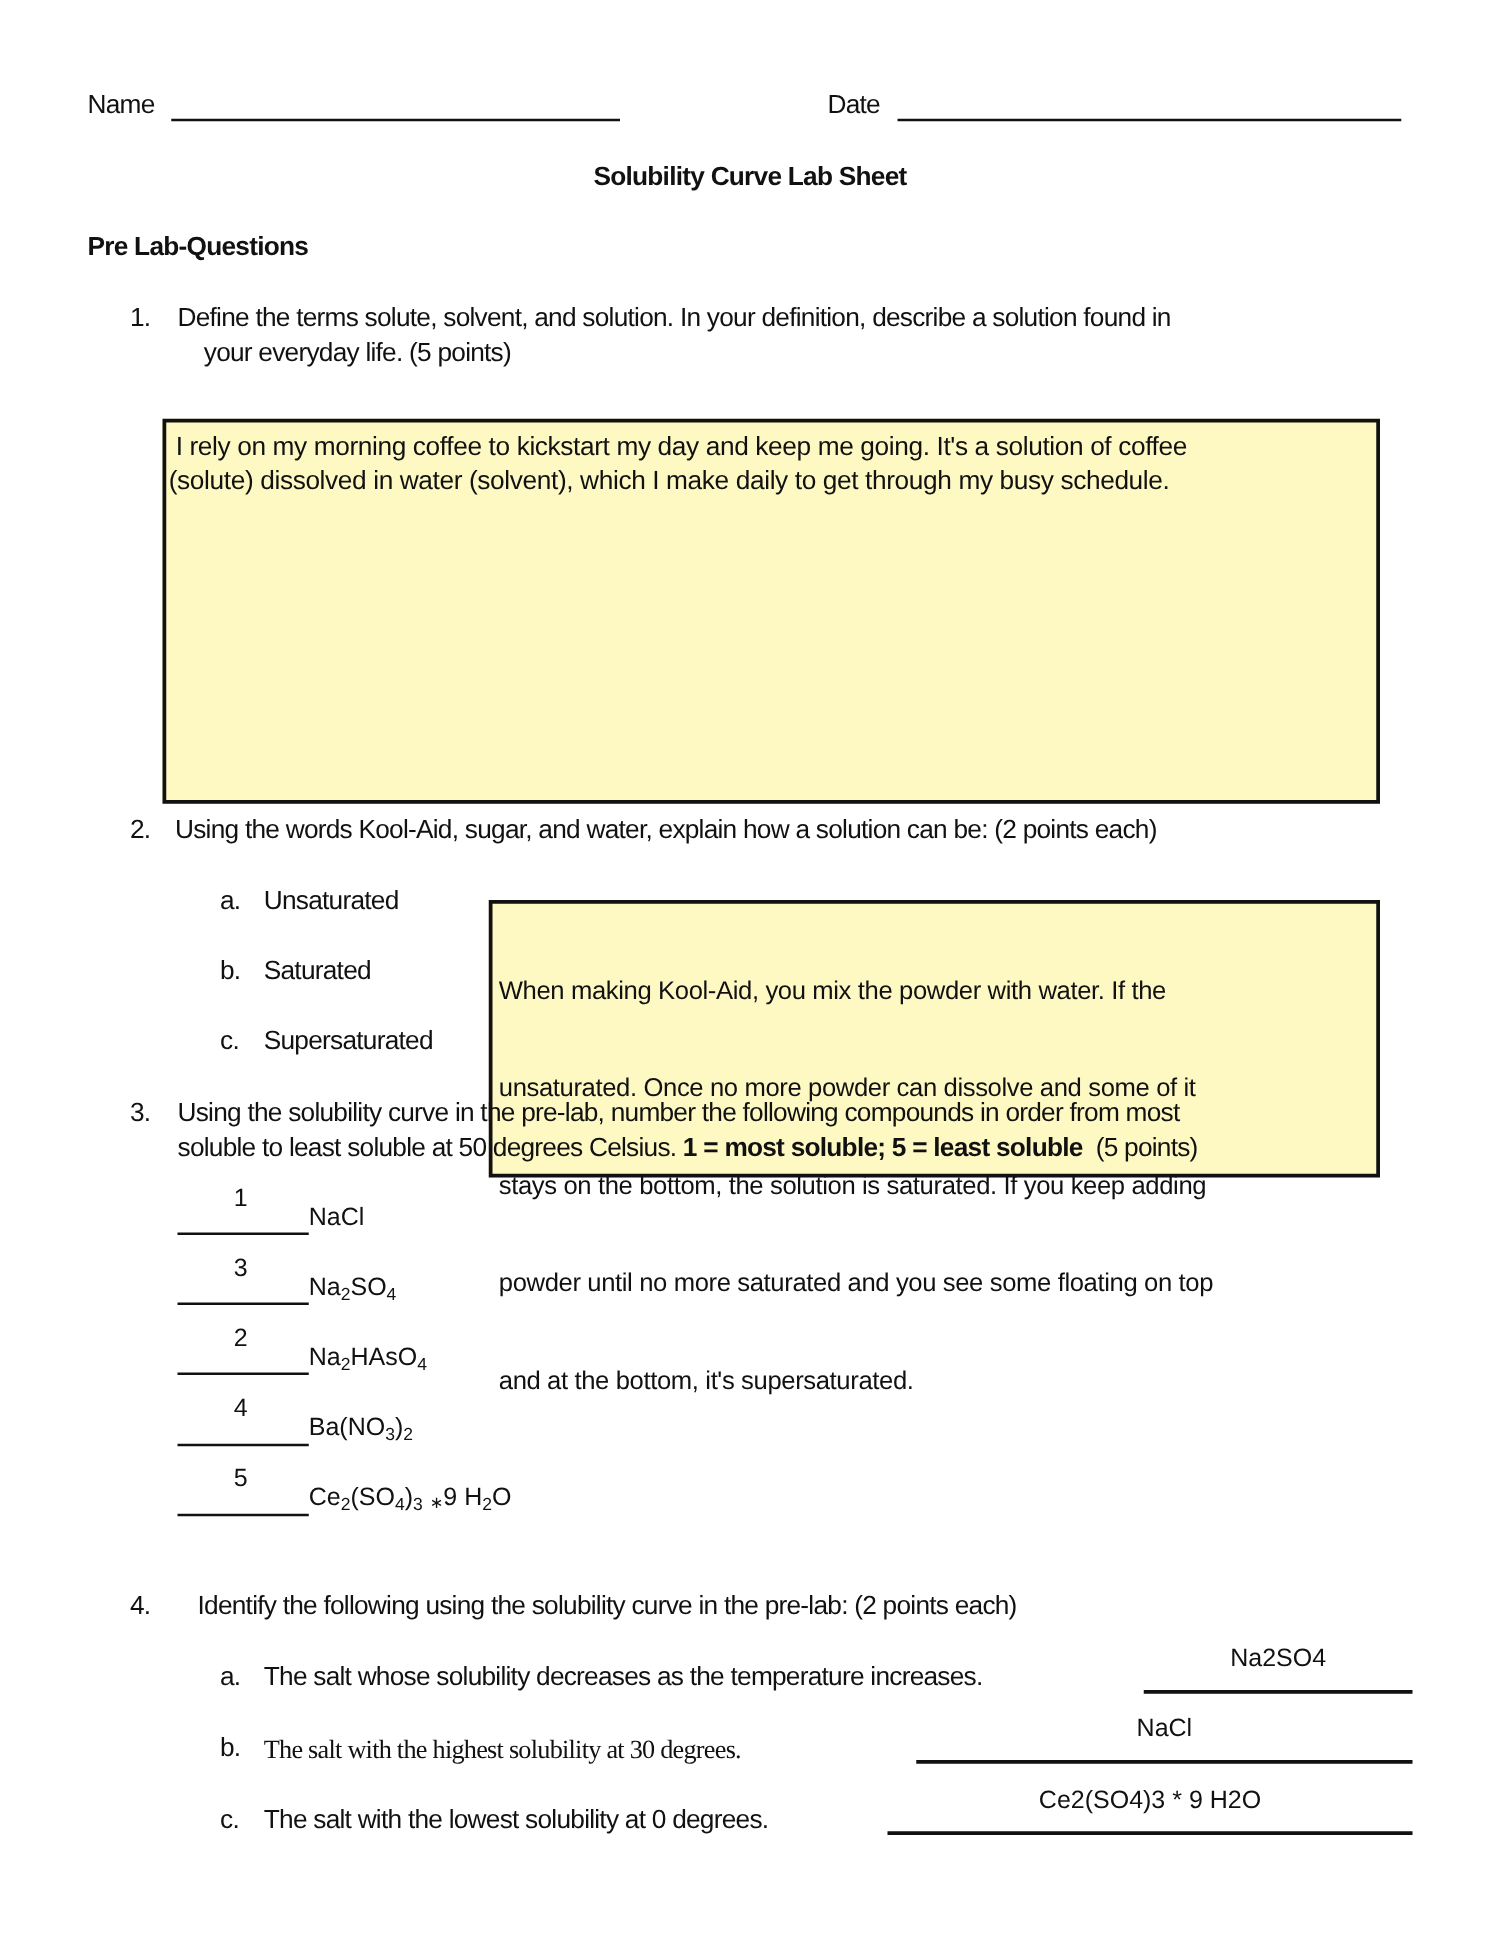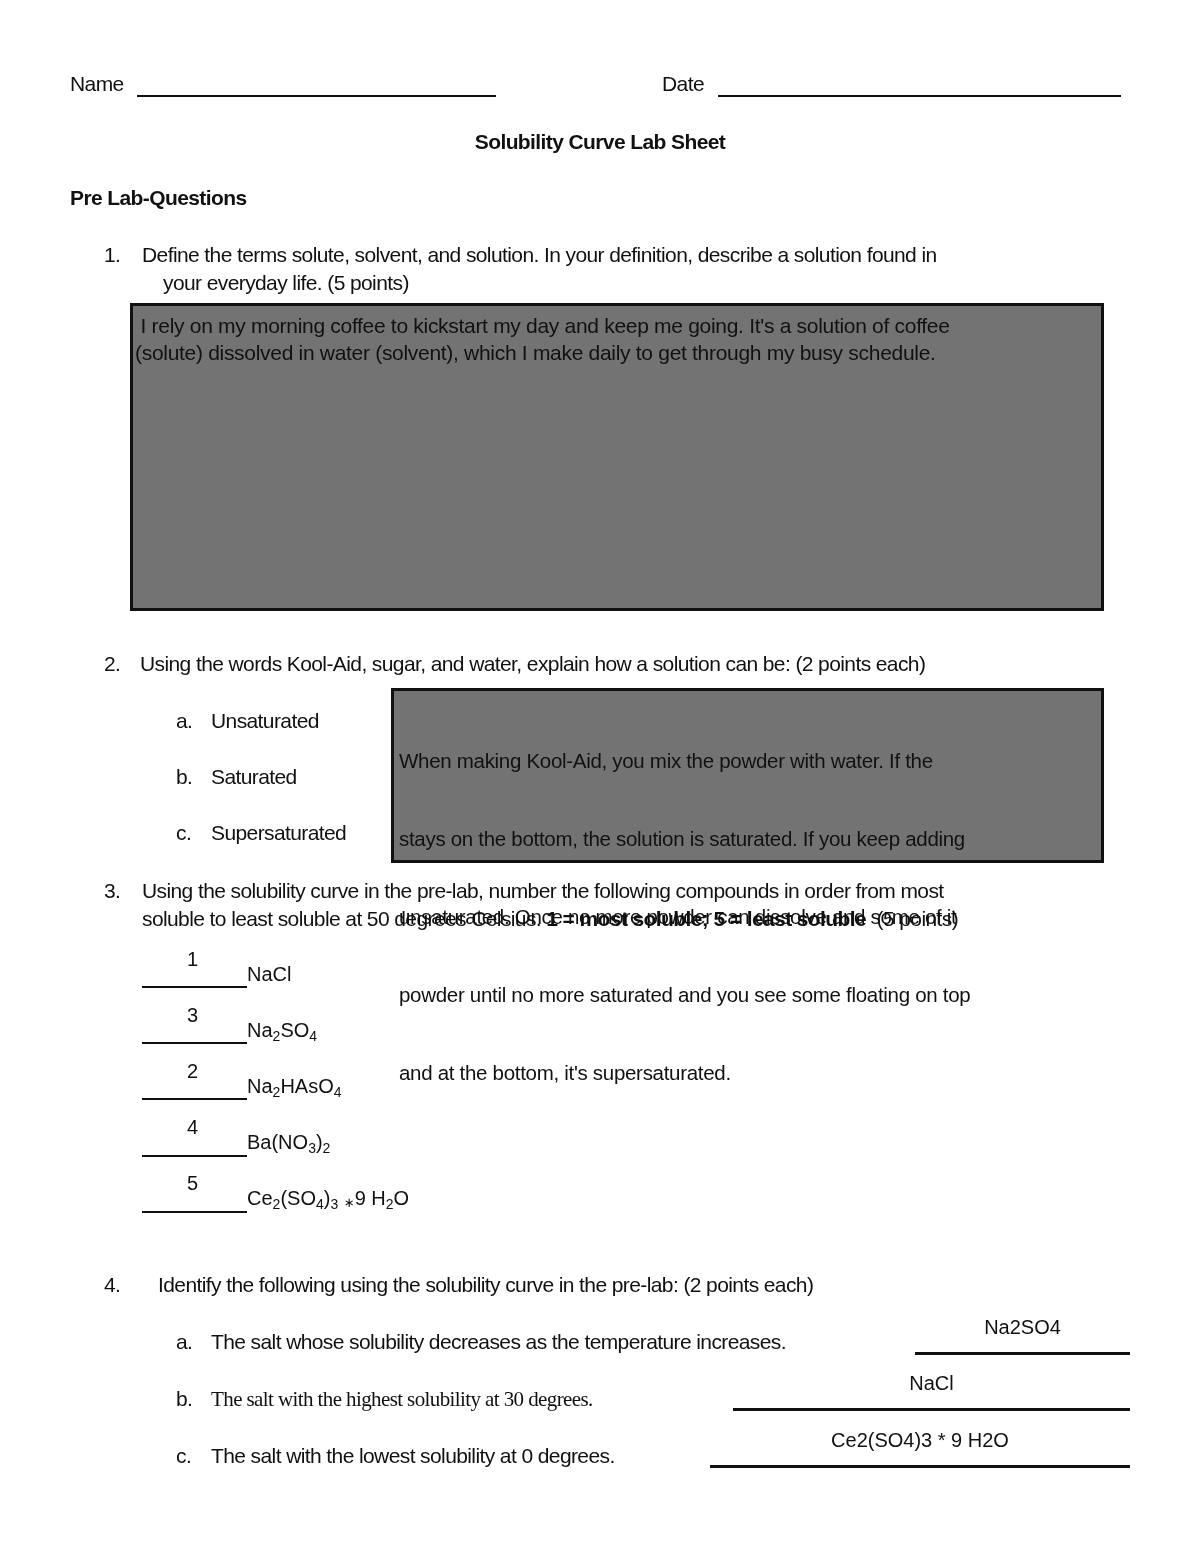--- a/index.html
+++ b/index.html
@@ -2,21 +2,21 @@
 <html><head>
   <meta charset="utf-8">
   <style>
     html, body { margin: 0; padding: 0; background: #ffffff; }
     body { width: 1200px; height: 1553px; position: relative; overflow: hidden; color: #111; }
     .doc { font-family: "Liberation Sans", sans-serif; font-size: 21px; }
     .narrow { font-family: "Liberation Sans", sans-serif; font-stretch: condensed; letter-spacing: -0.6px; }
     .abs { position: absolute; white-space: nowrap; }
     .line { position: absolute; height: 0; border-top: 2px solid #111; }
     .bold { font-weight: bold; }
-    .box { position: absolute; border: 3px solid #111; box-sizing: border-box; background: #737373; }
+    .box { position: absolute; border: 3px solid #111; box-sizing: border-box; background: #fef9c3; margin-top: 32px; }
     .boxtext { font-family: "Liberation Sans", sans-serif; font-size: 20.5px; line-height: 27px; color: #111; white-space: normal; }
     .ans { font-family: "Liberation Sans", sans-serif; font-size: 20px; color: #111; }
     sub { font-size: 14px; vertical-align: -4px; line-height: 0; }
   </style>
 </head>
 <body>
 
 <div class="doc">
 
   <span class="abs narrow" style="left:70px; top:72px;">Name</span>
@@ -39,25 +39,25 @@
   <span class="abs narrow" style="left:104px; top:652px;">2.</span>
   <span class="abs narrow" style="left:140px; top:652px;">Using the words Kool-Aid, sugar, and water, explain how a solution can be: (2 points each)</span>
 
   <span class="abs narrow" style="left:176px; top:709px;">a.</span>
   <span class="abs narrow" style="left:211px; top:709px;">Unsaturated</span>
   <span class="abs narrow" style="left:176px; top:765px;">b.</span>
   <span class="abs narrow" style="left:211px; top:765px;">Saturated</span>
   <span class="abs narrow" style="left:176px; top:821px;">c.</span>
   <span class="abs narrow" style="left:211px; top:821px;">Supersaturated</span>
 
-  <div class="box" style="left:391px; top:688px; width:713px; height:175px;">
+  <div class="box" style="left:391px; top:688px; width:713px; height:222px;">
     <div class="boxtext" style="position:absolute; left:5px; top:5px; white-space:pre; line-height:26px; font-size:20.5px; letter-spacing:-0.3px;">
       <div>When making Kool-Aid, you mix the powder with water. If the</div>
+      <div>unsaturated. Once no more powder can dissolve and some of it</div>
       <div>stays on the bottom, the solution is saturated. If you keep adding</div>
-      <div>unsaturated. Once no more powder can dissolve and some of it</div>
       <div>powder until no more saturated and you see some floating on top</div>
       <div>and at the bottom, it's supersaturated.</div>
     </div>
   </div>
 
   <span class="abs narrow" style="left:104px; top:879px;">3.</span>
   <span class="abs narrow" style="left:142px; top:879px;">Using the solubility curve in the pre-lab, number the following compounds in order from most</span>
   <span class="abs narrow" style="left:142px; top:907px;"><span style="white-space:pre;">soluble to least soluble at 50 degrees Celsius. </span><span class="bold">1 = most soluble; 5 = least soluble</span><span style="white-space:pre;">  (5 points)</span></span>
 
   <div>

